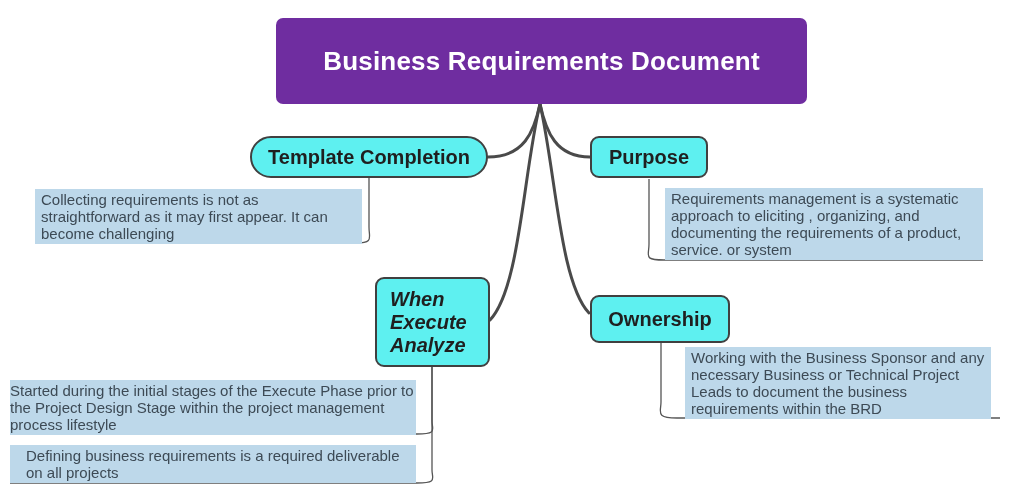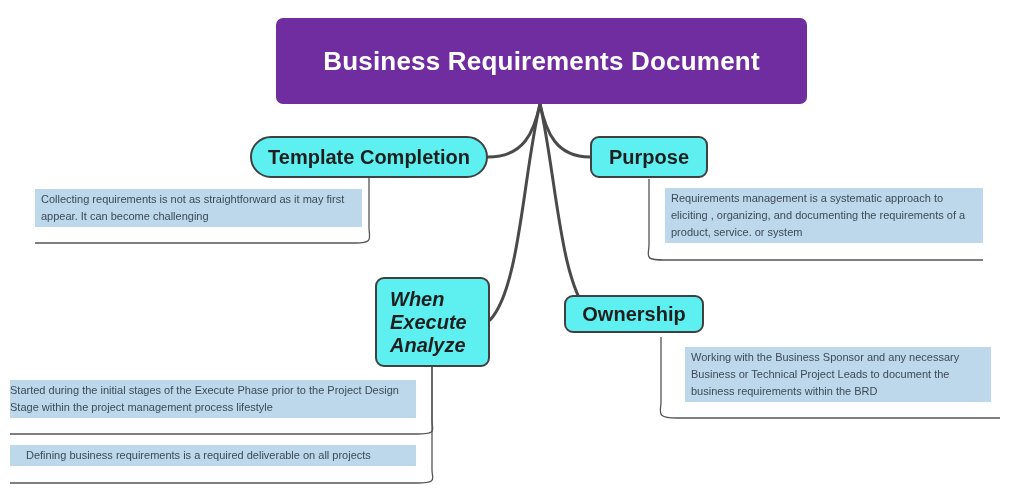--- a/index.html
+++ b/index.html
@@ -35,27 +35,27 @@
     box-sizing:border-box;
     display:flex;align-items:center;justify-content:center;
     color:var(--topic_text,#1F1F1F);
     font-size:20px;font-weight:bold;
   }
   .topic-tc{left:250px;top:136px;width:238px;height:42px;border-radius:21px;}
   .topic-purpose{left:590px;top:136px;width:118px;height:42px;border-radius:9px;}
   .topic-wea{left:375px;top:277px;width:115px;height:90px;
     justify-content:flex-start;align-items:center;
     padding-left:13px;line-height:23px;font-style:italic;}
-  .topic-own{left:564px;top:295px;width:140px;height:38px;}
+  .topic-own{left:590px;top:295px;width:140px;height:48px;}
 
   .note{
     position:absolute;
     background:var(--note_bg,#BDD8EA);
     color:var(--note_text,#3D4A55);
-    font-size:11px;line-height:17px;
+    font-size:15px;line-height:17px;
     padding:2px 6px;
     box-sizing:border-box;
   }
   .note-0{left:35px;top:189px;width:327px;}
   .note-1{left:665px;top:188px;width:318px;}
   .note-2{left:10px;top:380px;width:406px;padding:2px 0;}
   .note-3{left:10px;top:445px;width:406px;padding:2px 16px;}
   .note-4{left:685px;top:347px;width:306px;}
 </style>
 </head>

